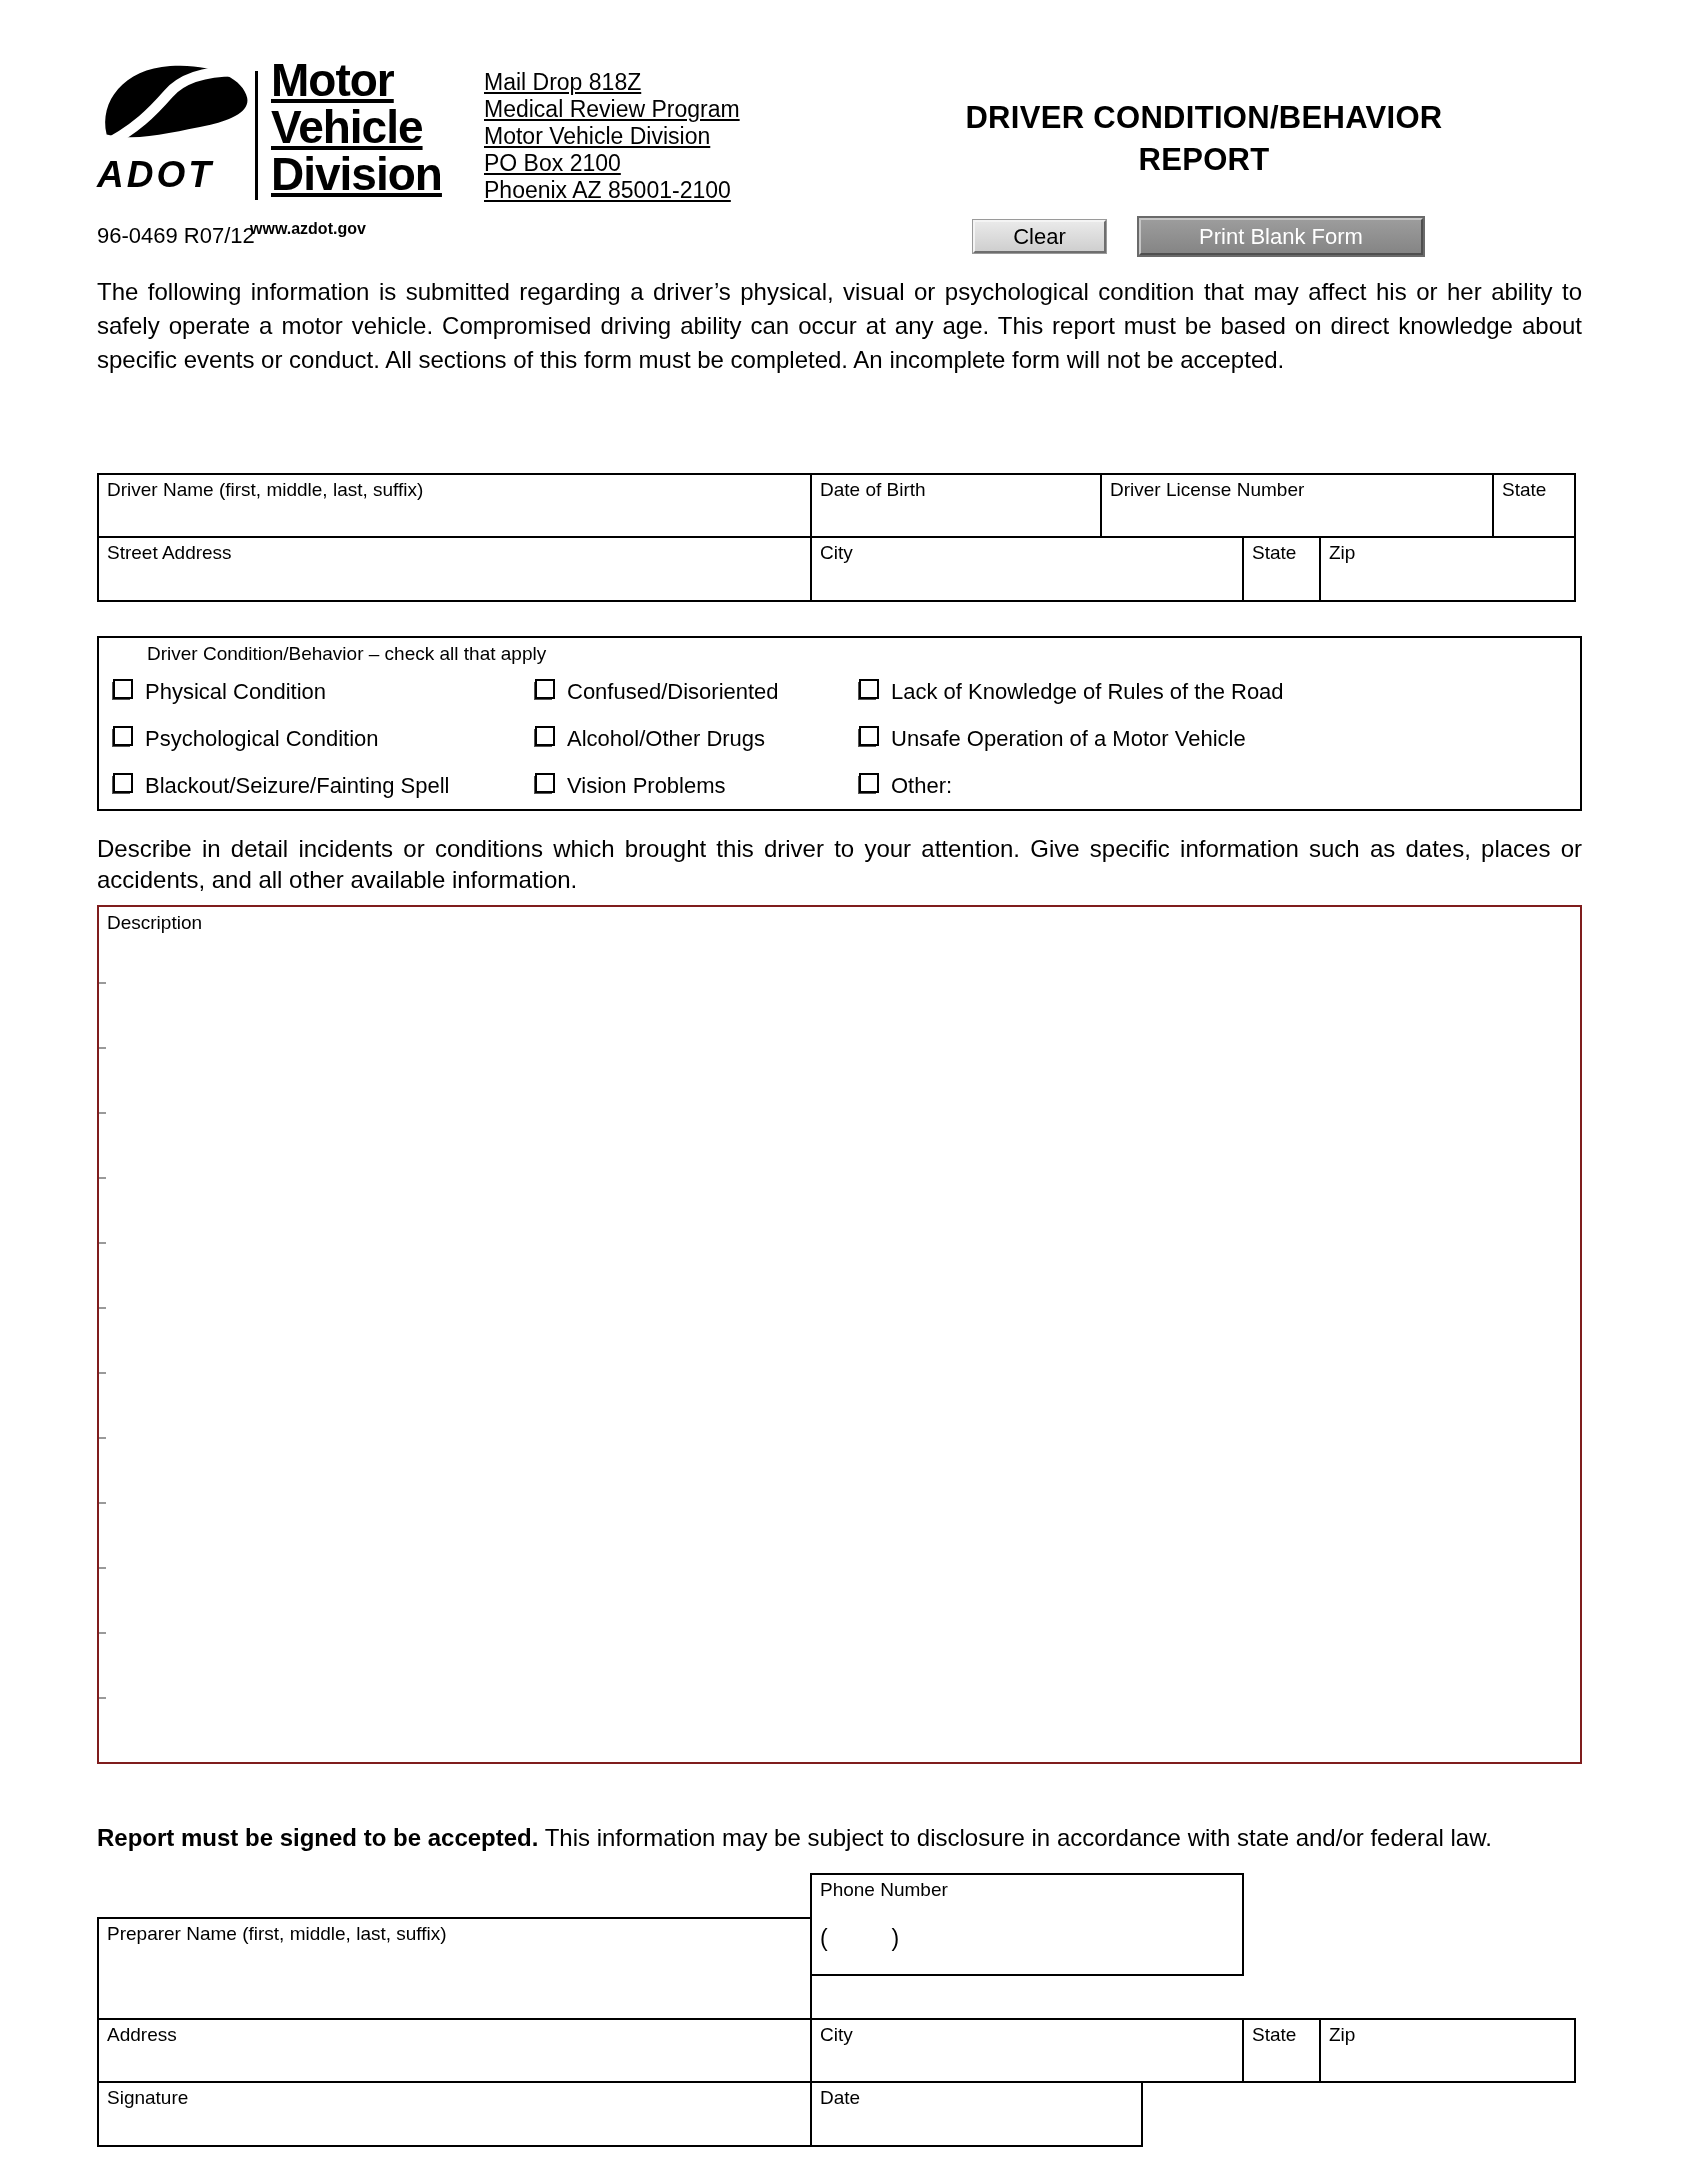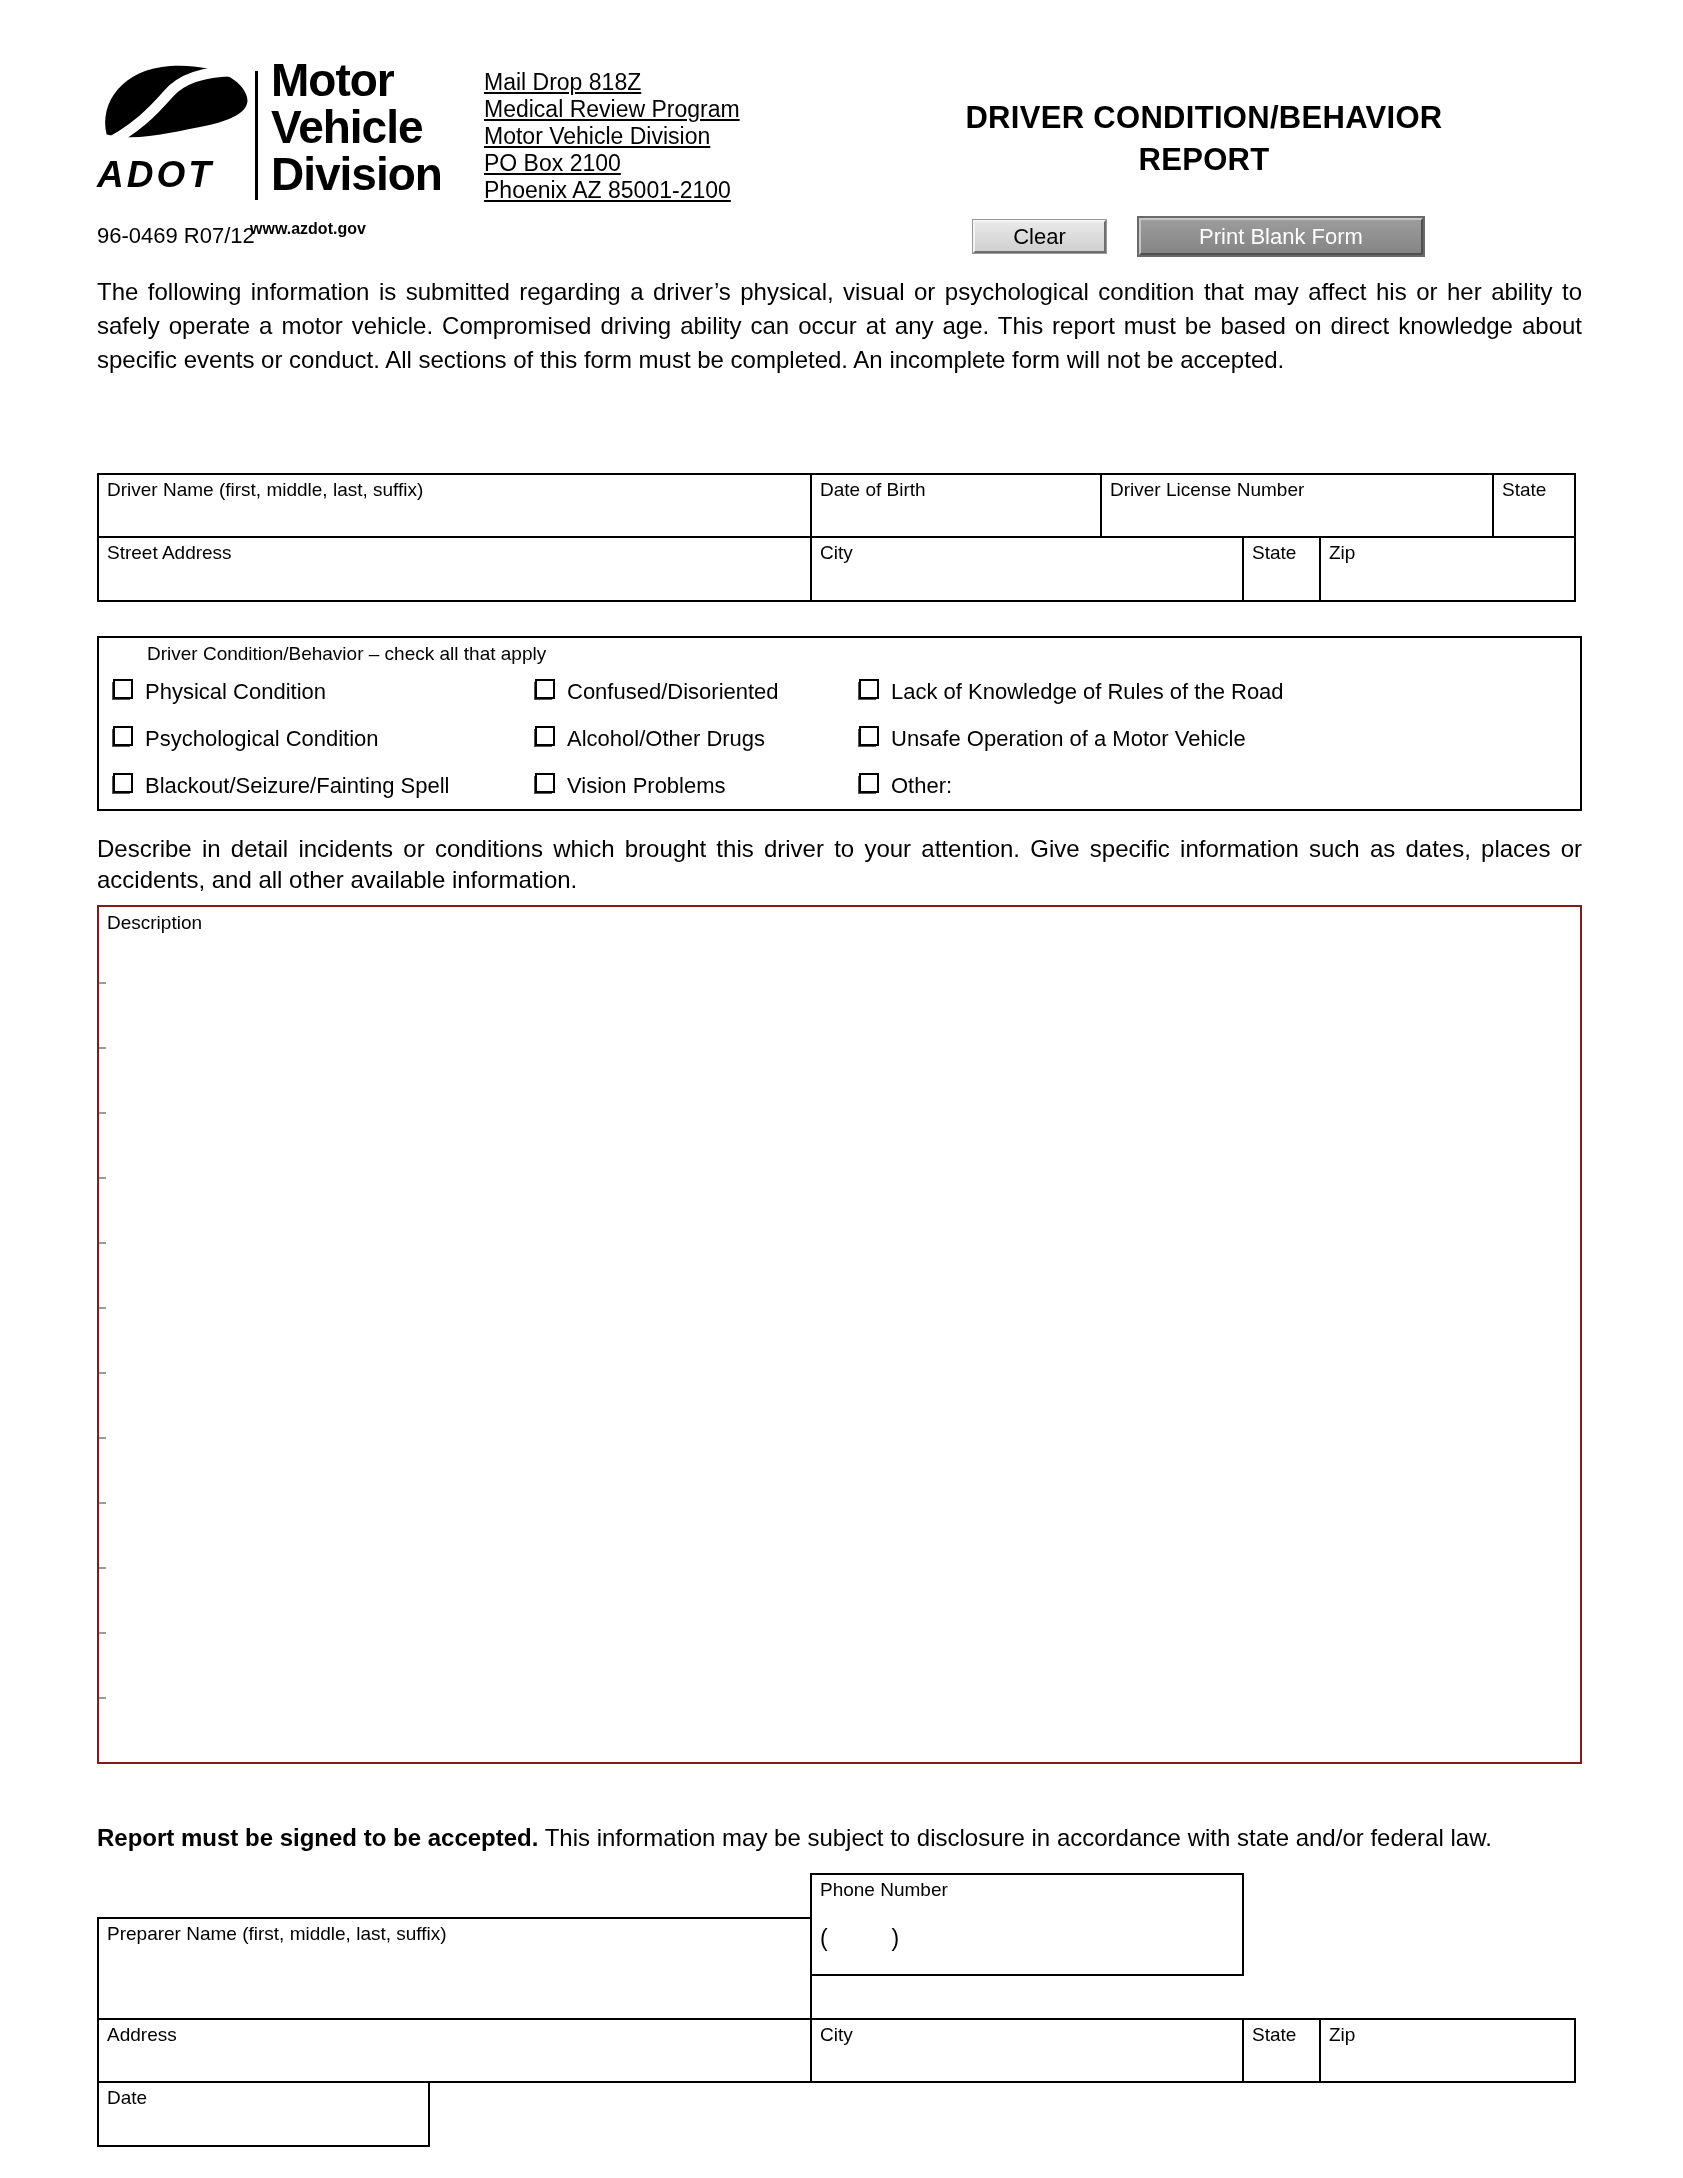--- a/index.html
+++ b/index.html
@@ -6,21 +6,21 @@
   body{
     width:1683px;height:2178px;position:relative;overflow:hidden;
     background:#ffffff;color:#000;
     font-family:"Liberation Sans","DejaVu Sans",sans-serif;
   }
   .abs{position:absolute;}
 
   
   .adot-word{font-size:37px;font-weight:bold;font-style:italic;letter-spacing:3px;margin-top:0px;}
   .vsep{width:3px;background:#000;}
-  .division{font-size:46px;font-weight:bold;line-height:47px;letter-spacing:-1px;}
+  .division{font-size:46px;font-weight:bold;line-height:47px;letter-spacing:-1px;text-decoration:underline;}
   .addr{font-size:23px;line-height:27px;}
   .title{font-size:31px;font-weight:bold;text-align:center;line-height:42px;letter-spacing:0.3px;}
   .formnum{font-size:22px;}
   .site{font-size:16px;font-weight:bold;}
 
   .btn{font-family:inherit;cursor:pointer;padding:0;text-align:center;}
   .btn-clear{
     background:linear-gradient(#e9e9e9,#cfcfcf);
     border:2px solid;border-color:#f4f4f4 #6e6e6e #6e6e6e #f4f4f4;
     box-shadow:0 0 0 1px #9a9a9a;
@@ -215,20 +215,23 @@
         <span class="lbl">City</span>
       </div>
       <div class="tcell" style="width:79px;height:65px;">
         <span class="lbl">State</span>
       </div>
       <div class="tcell" style="width:257px;height:65px;">
         <span class="lbl">Zip</span>
       </div>
     </div>
     <div class="trow">
+      <div class="tcell" style="width:715px;height:66px;">
+        <span class="lbl">Signature</span>
+      </div>
       <div class="tcell" style="width:333px;height:66px;">
         <span class="lbl">Date</span>
       </div>
     </div>
   </div>
 
 </div>
 
 
 </body></html>

